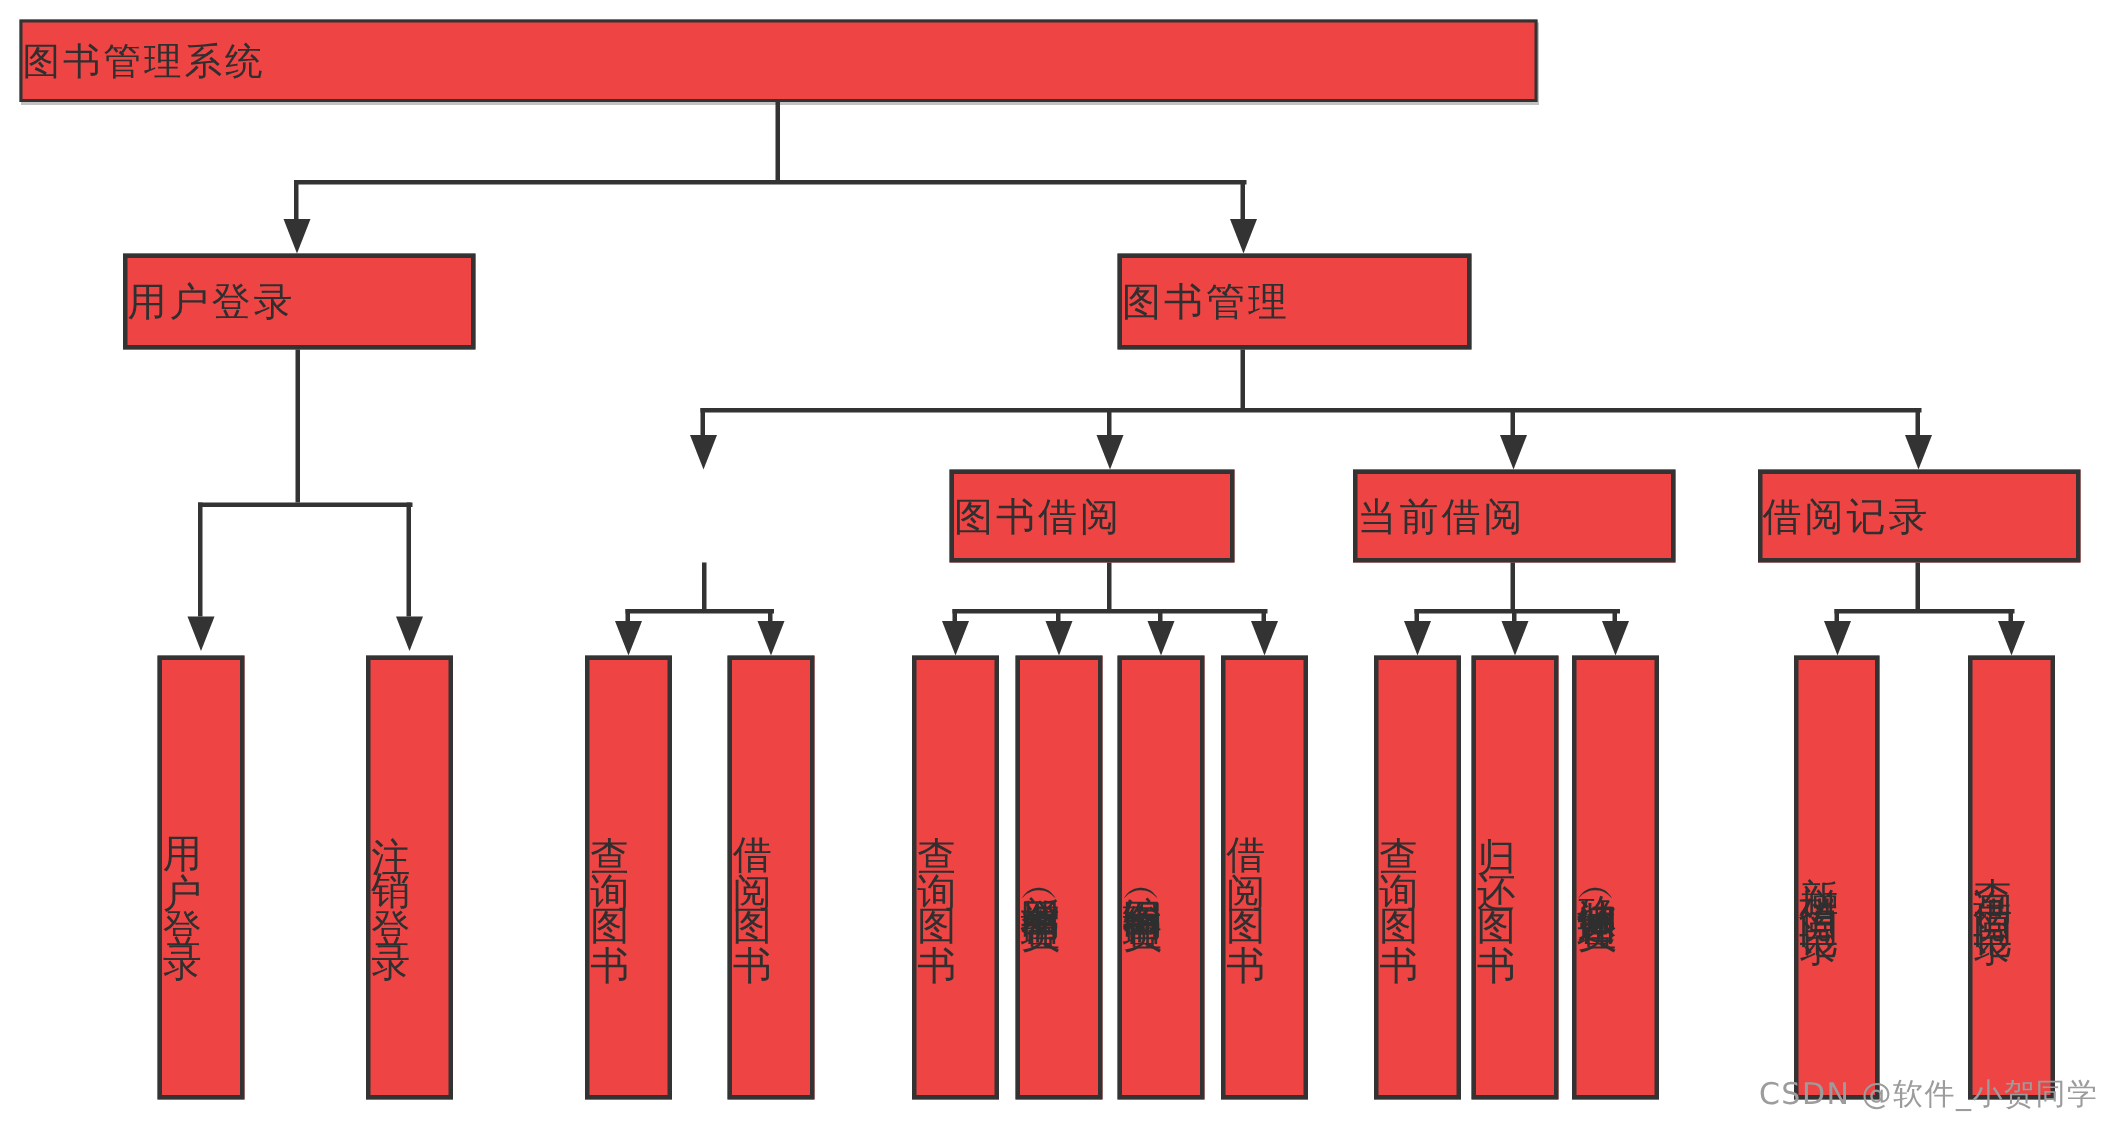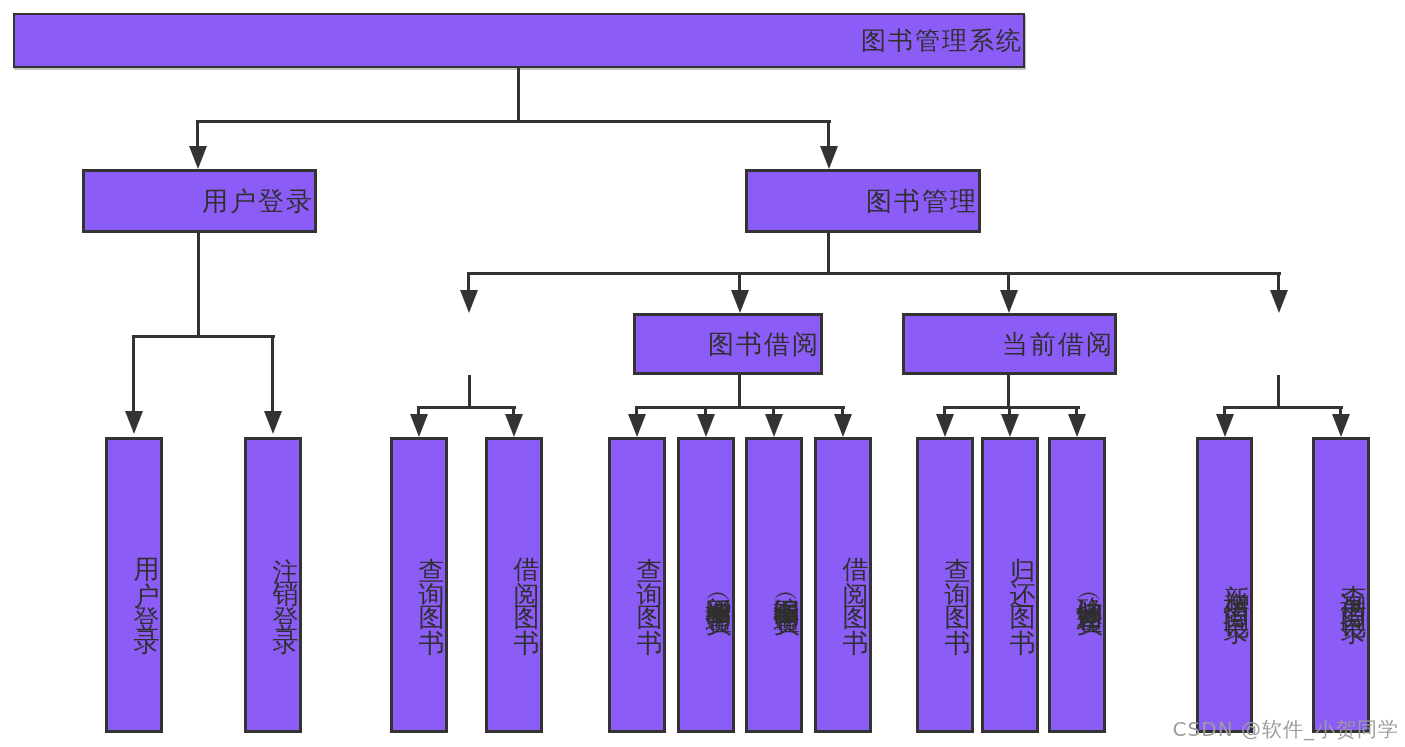--- a/index.html
+++ b/index.html
@@ -1,22 +1,22 @@
 <!DOCTYPE html>
 <html><head>
 <meta charset="utf-8">
 <style>
   html,body{margin:0;padding:0;background:#ffffff;}
   #stage{
     position:relative;width:1405px;height:747px;background:#ffffff;
     font-family:"DejaVu Sans",sans-serif;color:#2f2f2f;overflow:hidden;
   }
   .box{
-    position:absolute;box-sizing:border-box;background:#8b5cf6;
-    border:3px solid #333333;display:flex;align-items:center;justify-content:flex-end;
+    position:absolute;box-sizing:border-box;background:#ef4444;
+    border:3px solid #333333;display:flex;align-items:center;justify-content:flex-start;
   }
   .root-box{border-width:2px;box-shadow:1px 2px 0 rgba(120,120,120,.45);}
   .hlabel{font-size:26px;letter-spacing:2px;white-space:nowrap;}
   .root-label{font-size:25px;}
   .leaf{top:437px;height:296px;width:58px;}
   .vtext{
     writing-mode:vertical-rl;text-orientation:mixed;
     font-size:26px;line-height:1;white-space:nowrap;
   }
   .ls-lg{letter-spacing:24px;}
@@ -55,20 +55,23 @@
 
 
   <div class="box" style="left:633px;top:313px;width:190px;height:62px;">
     <span class="hlabel">图书借阅</span>
   </div>
 
   <div class="box" style="left:902px;top:313px;width:215px;height:62px;">
     <span class="hlabel">当前借阅</span>
   </div>
 
+  <div class="box" style="left:1172px;top:313px;width:215px;height:62px;">
+    <span class="hlabel">借阅记录</span>
+  </div>
 
   <div class="box leaf" style="left:105px;">
     <span class="vtext ls-lg">用户登录</span>
   </div>
   <div class="box leaf" style="left:244px;">
     <span class="vtext ls-lg">注销登录</span>
   </div>
 
   <div class="box leaf" style="left:390px;">
     <span class="vtext ls-lg">查询图书</span>

